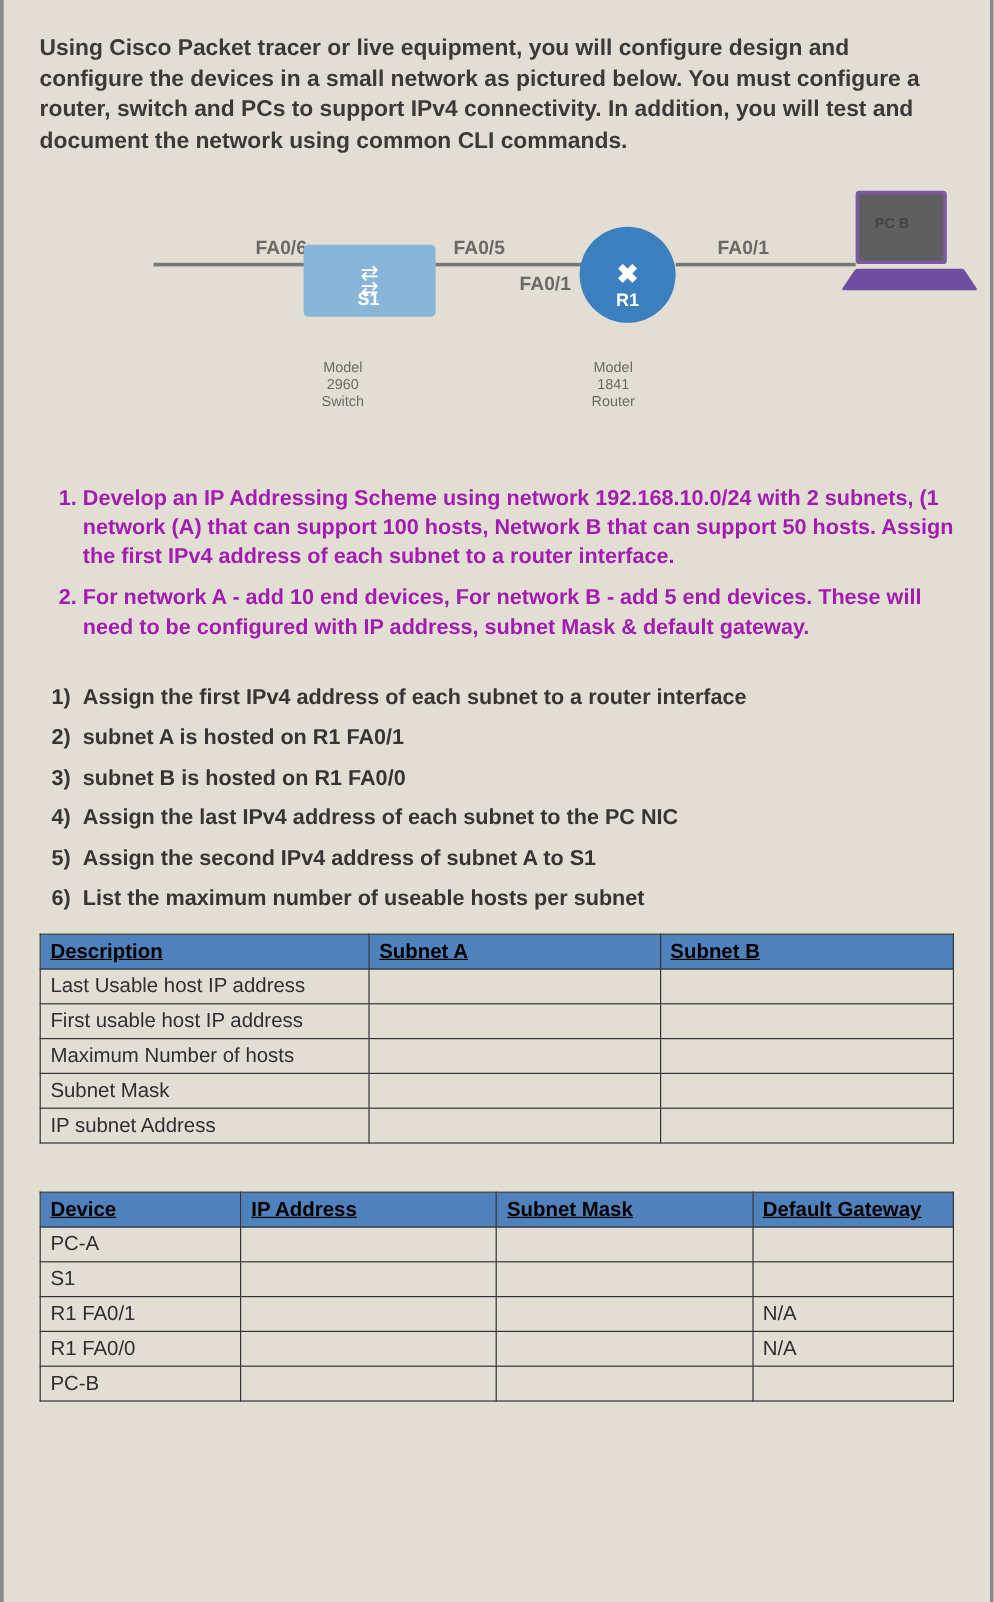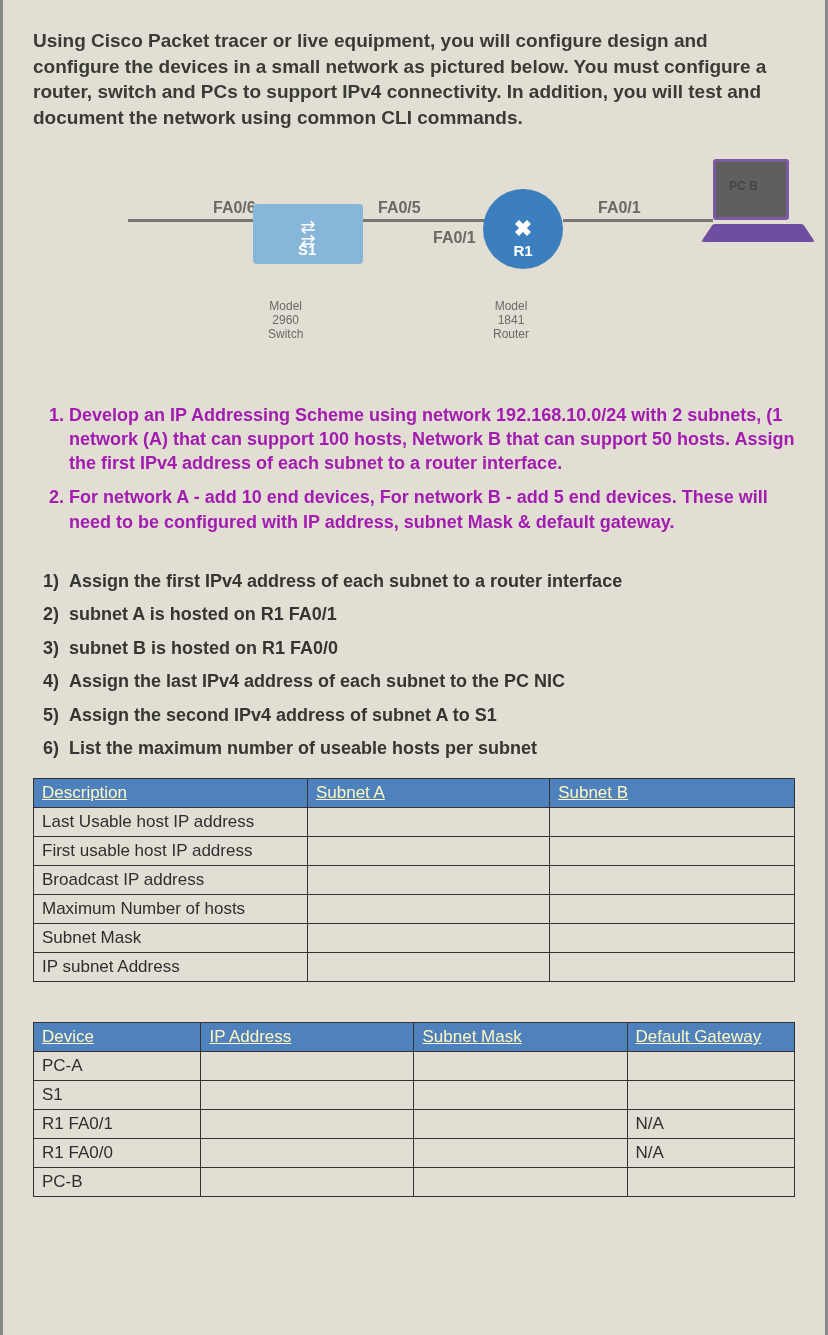--- a/index.html
+++ b/index.html
@@ -145,22 +145,22 @@
   }
   table td, table th {
     border: 1.5px solid #333;
     padding: 4px 8px;
     text-align: left;
     vertical-align: top;
     font-weight: normal;
   }
   .hdr {
     background: #4f81bd;
-    color: #fef9c3;
-    font-weight: normal;
+    color: #000000;
+    font-weight: bold;
     text-decoration: underline;
   }
   .devtable td, .devtable th {
     padding: 4px 8px;
   }
   .devtable {
     margin-top: 40px;
   }
   .subnet-table td:first-child { width: 36%; }
   .devtable td:nth-child(1){width:22%;}
@@ -241,25 +241,20 @@
       <td>Last Usable host  IP address</td>
       <td></td>
       <td></td>
     </tr>
     <tr>
       <td>First usable host IP address</td>
       <td></td>
       <td></td>
     </tr>
     <tr>
-      <td>Broadcast  IP address</td>
-      <td></td>
-      <td></td>
-    </tr>
-    <tr>
       <td>Maximum Number of hosts</td>
       <td></td>
       <td></td>
     </tr>
     <tr>
       <td>Subnet Mask</td>
       <td></td>
       <td></td>
     </tr>
     <tr>

